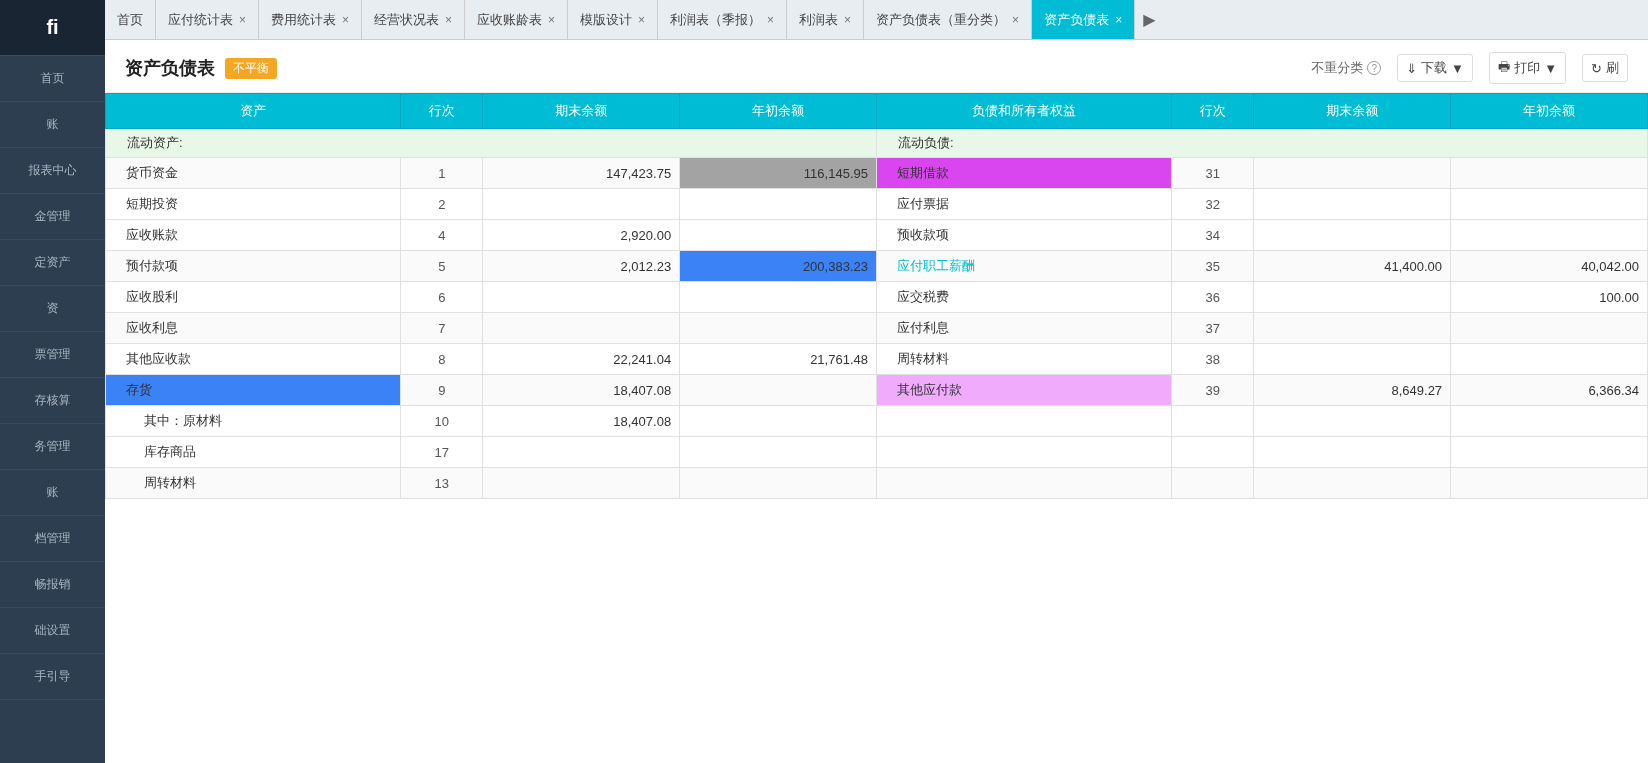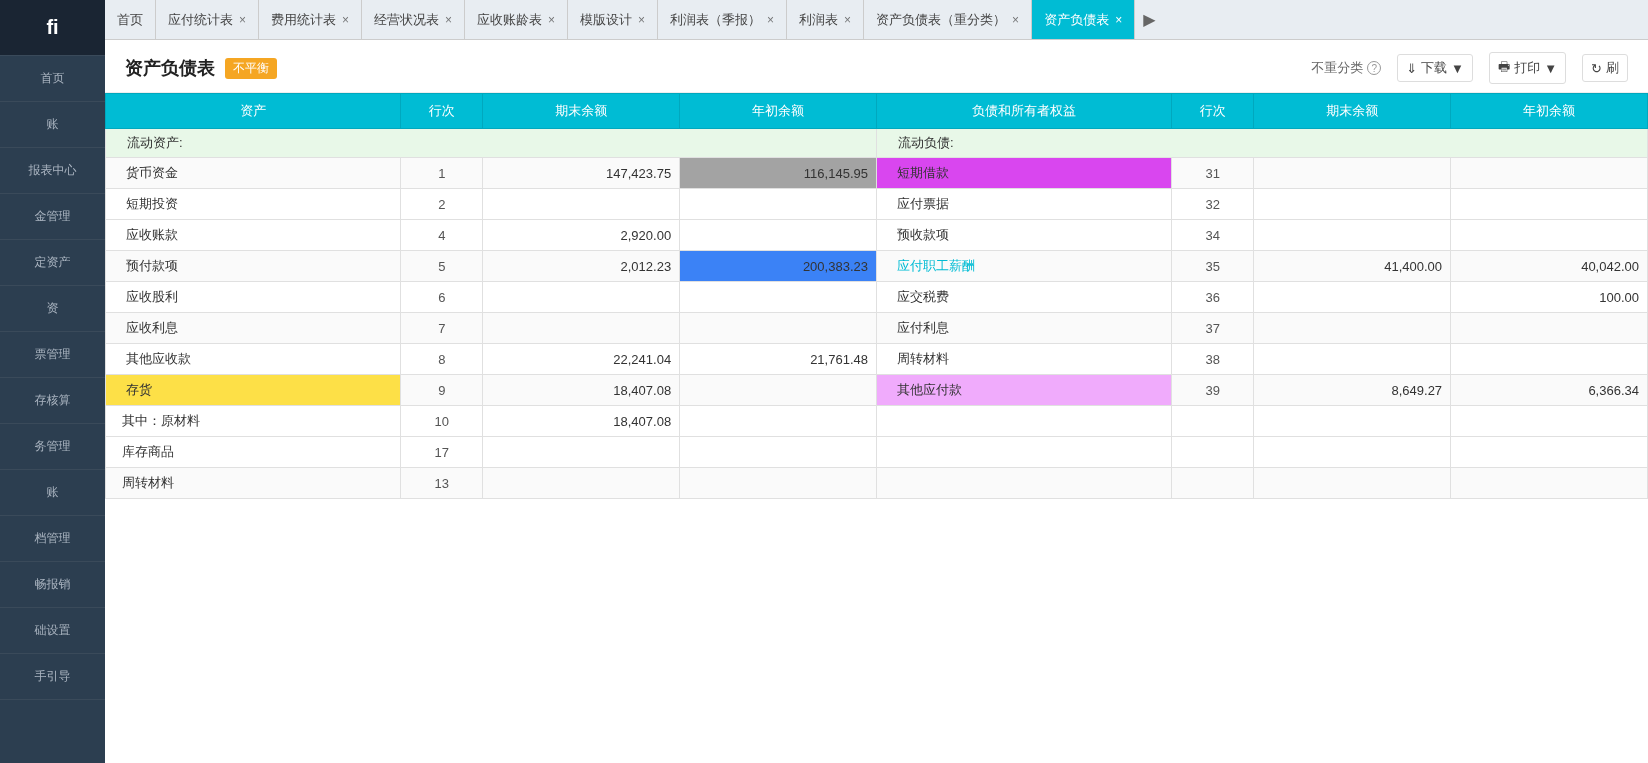--- a/index.html
+++ b/index.html
@@ -191,21 +191,21 @@
       color: #333;
     }
     .report-table .data-row td.label-col {
       text-align: left;
       color: #333;
       padding-left: 20px;
     }
     .report-table .data-row td.sub-label-col {
       text-align: left;
       color: #333;
-      padding-left: 16px;
+      padding-left: 38px;
     }
     .report-table .data-row td.link-col {
       color: #00bcd4;
       cursor: pointer;
     }
     .col-asset { width: 180px; }
     .col-row { width: 50px; }
     .col-end { width: 120px; }
     .col-begin { width: 120px; }
     .col-liability { width: 180px; }
@@ -387,21 +387,21 @@
       <td class="label-col" style="">其他应收款</td>
       <td class="num-col" style="">8</td>
       <td class="amount-col" style="">22,241.04</td>
       <td class="amount-col" style="">21,761.48</td>
       <td class="label-col" style="">周转材料</td>
       <td class="num-col" style="">38</td>
       <td class="amount-col" style=""></td>
       <td class="amount-col" style=""></td>
     </tr>
           <tr class="data-row">
-      <td class="label-col" style="background:#fde047;">存货</td>
+      <td class="label-col" style="background:#3b82f6;">存货</td>
       <td class="num-col" style="background:#fafafa;">9</td>
       <td class="amount-col" style="background:#fafafa;">18,407.08</td>
       <td class="amount-col" style="background:#fafafa;"></td>
       <td class="label-col" style="background:#f0abfc;">其他应付款</td>
       <td class="num-col" style="background:#fafafa;">39</td>
       <td class="amount-col" style="background:#fafafa;">8,649.27</td>
       <td class="amount-col" style="background:#fafafa;">6,366.34</td>
     </tr>
           <tr class="data-row">
       <td class="sub-label-col" style="">其中：原材料</td>

